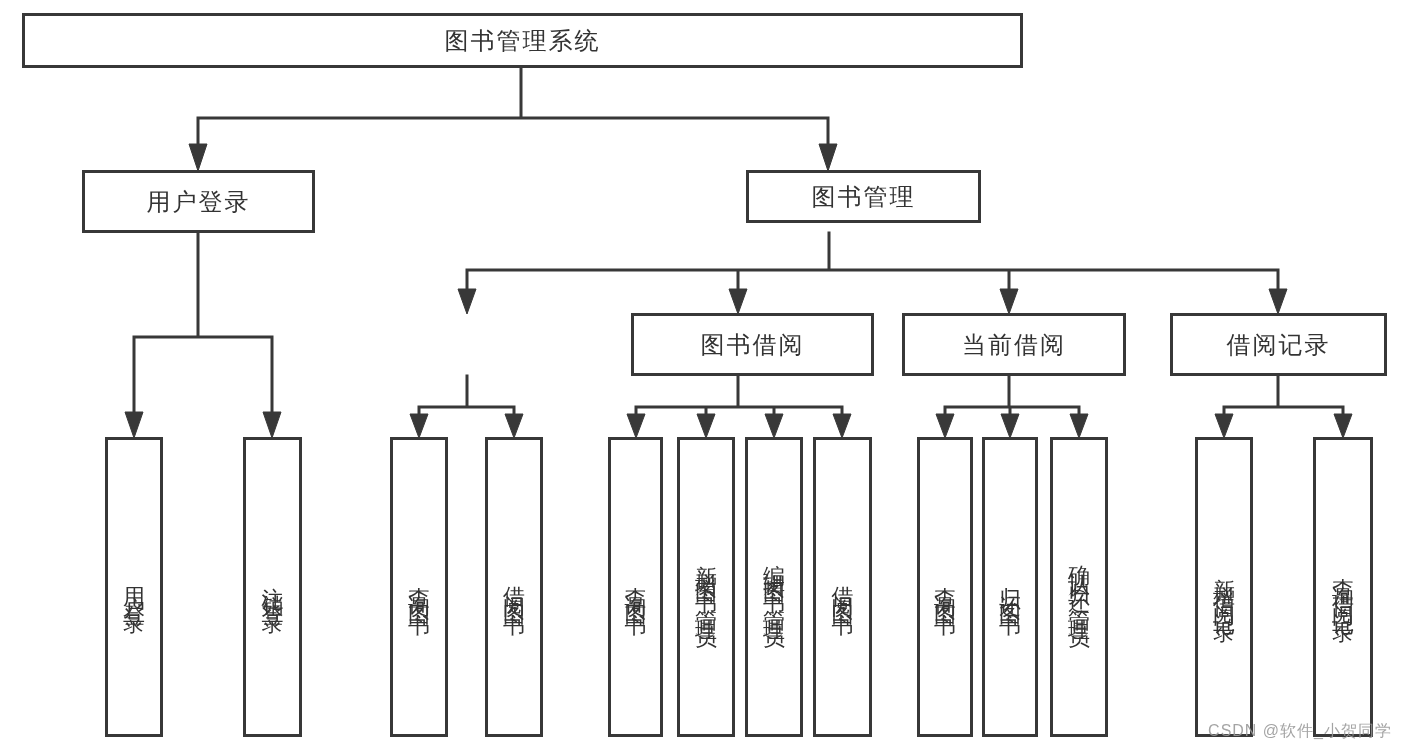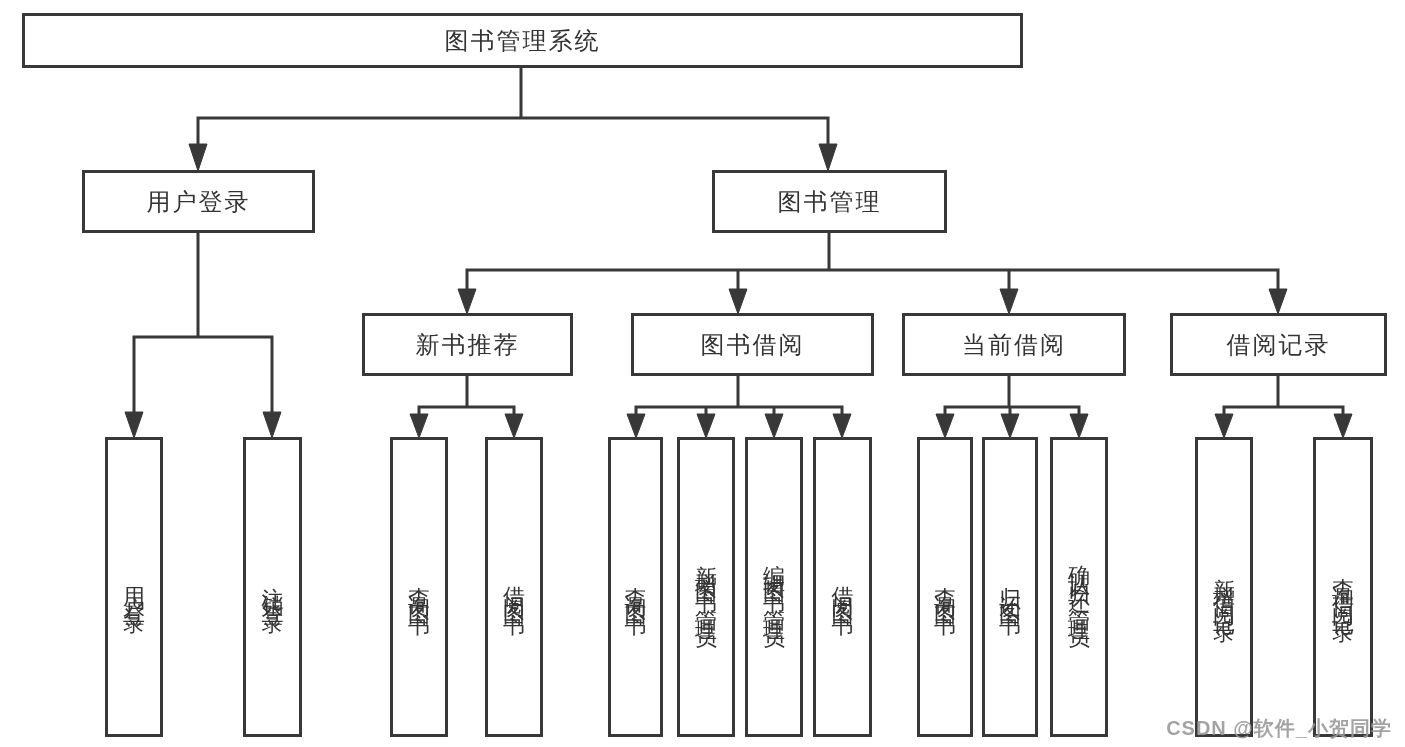--- a/index.html
+++ b/index.html
@@ -52,26 +52,25 @@
     text-orientation: mixed;
     font-size: 22px;
     line-height: 1;
     letter-spacing: 9px;
     color: var(--text, #333333);
   }
   .watermark {
     position: absolute;
     right: 13px;
     bottom: 5px;
-    font-size: 20px;
+    font-size: 16px;
     letter-spacing: 1px;
     color: var(--watermark, #9a9a9a);
     opacity: 0.9;
     white-space: nowrap;
-    font-weight: bold;
   }
 </style>
 </head>
 <body>
 
 <div class="stage">
 
   <svg class="connectors" viewBox="0 0 1405 747" xmlns="http://www.w3.org/2000/svg" aria-hidden="true">
 
     <path d="M521,68 L521,118 M198,118 L828,118 M198,118 L198,150 M828,118 L828,150"></path>
@@ -108,27 +107,24 @@
     <polygon points="1334,414 1352,414 1343,438"></polygon>
   </svg>
 
   <div class="box" style="left:22px; top:13px; width:1001px; height:55px">
     <span class="hlabel">图书管理系统</span>
   </div>
 
   <div class="box" style="left:82px; top:170px; width:233px; height:63px">
     <span class="hlabel">用户登录</span>
   </div>
-  <div class="box" style="left:712px; top:170px; width:235px; height:63px">
+  <div class="box" style="left:746px; top:170px; width:235px; height:53px">
     <span class="hlabel">图书管理</span>
   </div>
 
-  <div class="box" style="left:362px; top:313px; width:211px; height:63px">
-    <span class="hlabel">新书推荐</span>
-  </div>
   <div class="box" style="left:631px; top:313px; width:243px; height:63px">
     <span class="hlabel">图书借阅</span>
   </div>
   <div class="box" style="left:902px; top:313px; width:224px; height:63px">
     <span class="hlabel">当前借阅</span>
   </div>
   <div class="box" style="left:1170px; top:313px; width:217px; height:63px">
     <span class="hlabel">借阅记录</span>
   </div>
 

